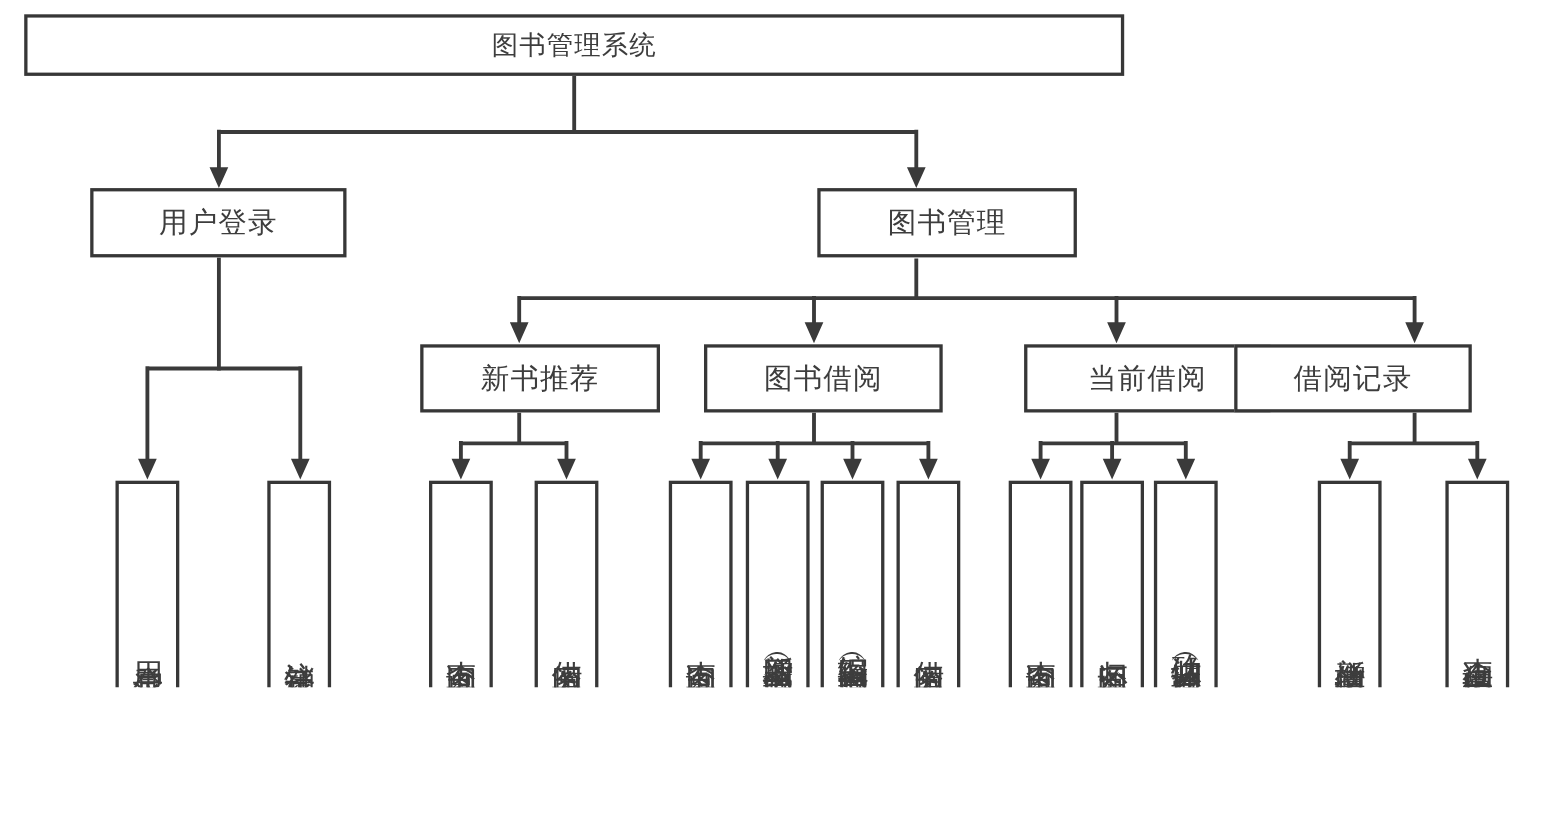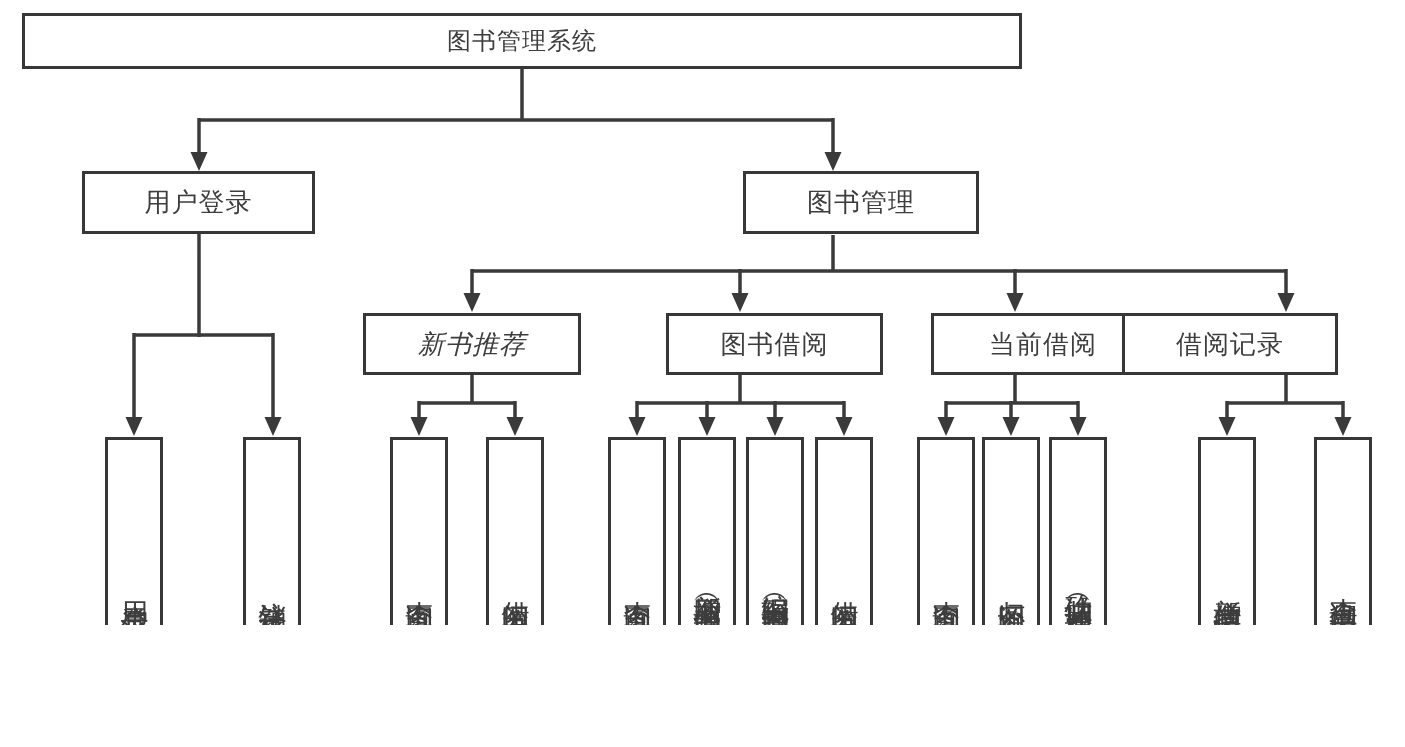--- a/index.html
+++ b/index.html
@@ -129,22 +129,22 @@
       M1069.5 417 H1086.5 L1078 436 Z
       M1218.5 417 H1235.5 L1227 436 Z
       M1334.5 417 H1351.5 L1343 436 Z"></path>
   </svg>
 
   <div class="box root-box" style="left:22px; top:13px; width:1000px; height:56px;">图书管理系统</div>
 
   <div class="box lvl-box" style="left:82px; top:171px; width:233px; height:63px;">用户登录</div>
   <div class="box lvl-box" style="left:715px; top:171px; width:236px; height:63px;margin-left:28px;">图书管理</div>
 
-  <div class="box lvl-box" style="left:363px; top:313px; width:218px; height:62px;font-style:italic;">新书推荐</div>
-  <div class="box lvl-box" style="left:666px; top:313px; width:217px; height:62px;">图书借阅</div>
+  <div class="box lvl-box" style="left:382px; top:313px; width:218px; height:62px;">新书推荐</div>
+  <div class="box lvl-box" style="left:640px; top:313px; width:217px; height:62px;">图书借阅</div>
   <div class="box lvl-box" style="left:903px; top:313px; width:224px; height:62px;margin-left:28px;">当前借阅</div>
   <div class="box lvl-box" style="left:1122px; top:313px; width:216px; height:62px;">借阅记录</div>
 
   <div class="box leaf" style="left:105px;">
     <span class="vtext">用户登录</span>
   </div>
   <div class="box leaf" style="left:243px;">
     <span class="vtext">注销登录</span>
   </div>
   <div class="box leaf" style="left:390px;">

